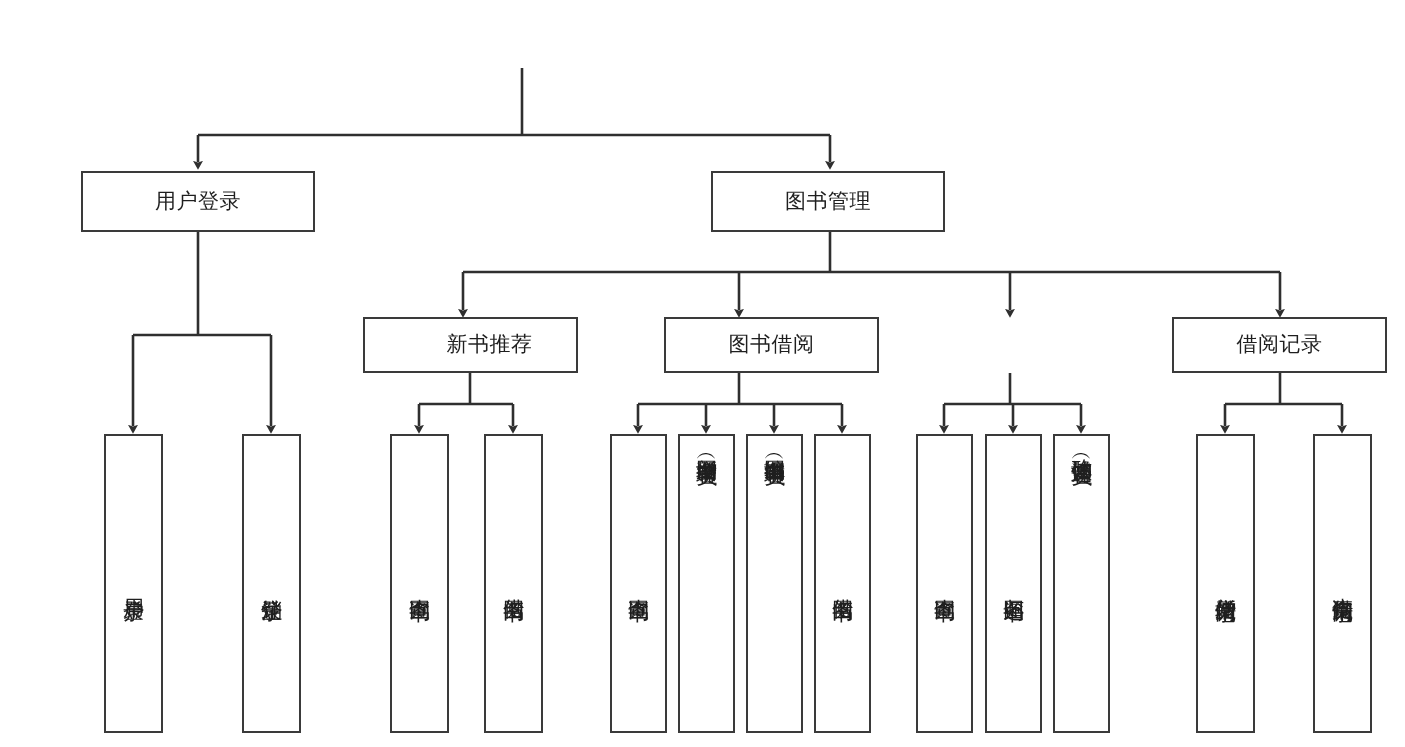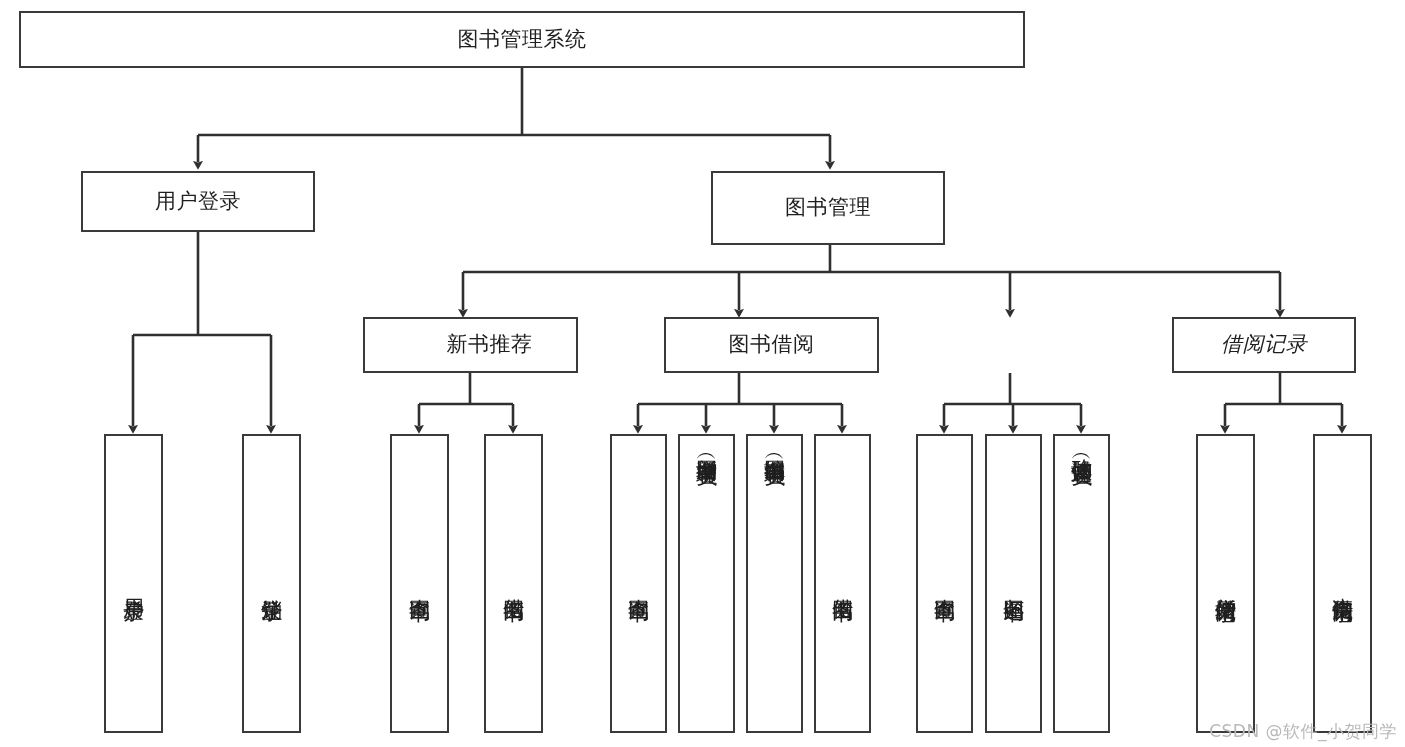--- a/index.html
+++ b/index.html
@@ -121,42 +121,39 @@
       <path d="M1013,404 L1013,426" marker-end="url(#arrow)"></path>
       <path d="M1081,404 L1081,426" marker-end="url(#arrow)"></path>
 
       <path d="M1280,373 L1280,404"></path>
       <path d="M1225,404 L1342,404"></path>
       <path d="M1225,404 L1225,426" marker-end="url(#arrow)"></path>
       <path d="M1342,404 L1342,426" marker-end="url(#arrow)"></path>
     </g>
   </svg>
 
-  <div class="node-box" style="left:19px; top:11px; width:1006px; height:57px;">
-    <span class="node-label">图书管理系统</span>
-  </div>
 
   <div class="node-box" style="left:81px; top:171px; width:234px; height:61px;">
     <span class="node-label">用户登录</span>
   </div>
 
-  <div class="node-box" style="left:711px; top:171px; width:234px; height:74px;">
+  <div class="node-box" style="left:711px; top:171px; width:234px; height:61px;">
     <span class="node-label">图书管理</span>
   </div>
 
   <div class="node-box" style="left:363px; top:317px; width:215px; height:56px;padding-left:38px;">
     <span class="node-label">新书推荐</span>
   </div>
 
   <div class="node-box" style="left:664px; top:317px; width:215px; height:56px;">
     <span class="node-label">图书借阅</span>
   </div>
 
 
-  <div class="node-box" style="left:1172px; top:317px; width:184px; height:56px;font-style:italic;">
+  <div class="node-box" style="left:1172px; top:317px; width:215px; height:56px;">
     <span class="node-label">借阅记录</span>
   </div>
 
   <div class="node-box leaf-box leaf-center" style="left:104px; top:434px; width:59px; height:299px;">
     <span class="node-label">用户登录</span>
   </div>
 
   <div class="node-box leaf-box leaf-center" style="left:242px; top:434px; width:59px; height:299px;">
     <span class="node-label">注销登录</span>
   </div>
@@ -198,15 +195,14 @@
   </div>
 
   <div class="node-box leaf-box leaf-center" style="left:1196px; top:434px; width:59px; height:299px;">
     <span class="node-label">新增借阅记录</span>
   </div>
 
   <div class="node-box leaf-box leaf-center" style="left:1313px; top:434px; width:59px; height:299px;">
     <span class="node-label">查询借阅记录</span>
   </div>
 
-  <div id="watermark">CSDN @软件_小贺同学</div>
 
 </div>
 
 </body></html>

